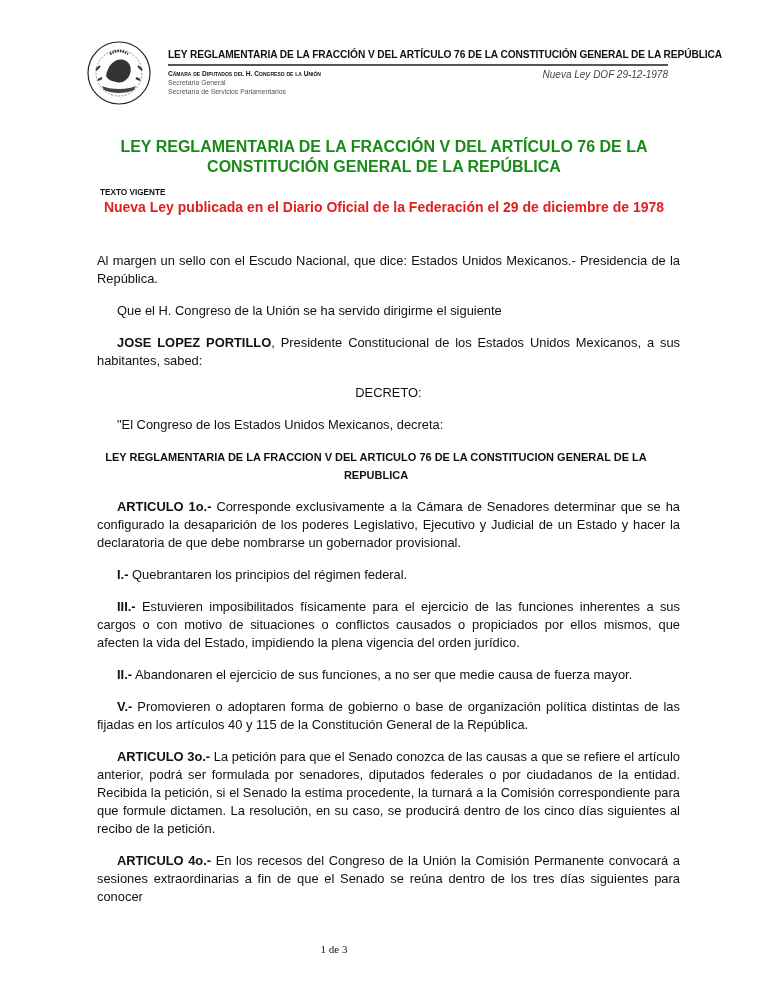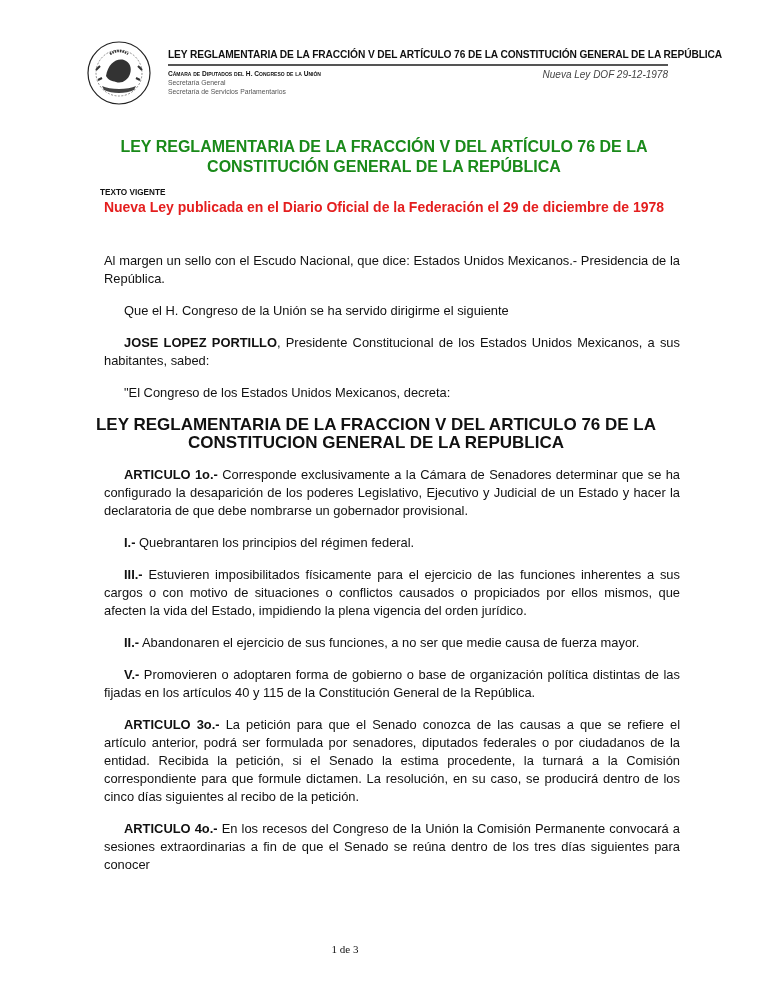--- a/index.html
+++ b/index.html
@@ -16,28 +16,28 @@
   .hdr-date { position: absolute; right: 100px; top: 69px; font-size: 10px; font-style: italic;
               color: #444; }
   .main-title { position: absolute; left: 100px; top: 137px; width: 568px; text-align: center;
                 color: #1a8a1a; font-weight: bold; font-size: 16px; line-height: 20px; }
   .vigente { position: absolute; left: 100px; top: 188px; width: 568px; text-align: left;
              font-size: 8.2px; font-weight: bold; }
   .pub { position: absolute; left: 100px; top: 199px; width: 568px; text-align: center;
          font-size: 14px; font-weight: bold; color: #e41e1e; }
   .body { position: absolute; left: 88px; top: 252px; width: 592px; font-size: 12.9px;
           line-height: 18px; text-align: justify; }
-  .body p { margin: 0 0 14px 16px; }
+  .body p { margin: 0 0 14px 9px; }
   .ind { text-indent: 20px; }
   .center { text-align: center; }
-  .decree-title { font-weight: bold; font-size: 17px; text-align: center; line-height: 18px;
+  .decree-title { font-weight: bold; font-size: 11px; text-align: center; line-height: 18px;
                   margin: 4px 16px 14px 0; }
   b { font-weight: bold; }
   .footer { position: absolute; left: 0; width: 668px; top: 943px; text-align: center;
-            font-family: "Liberation Serif", serif; font-size: 11px; margin-left: 11px; }
+            font-family: "Liberation Serif", serif; font-size: 11px; }
 </style>
 </head>
 <body>
 
 <svg class="seal" viewBox="0 0 66 66">
   <circle cx="33" cy="33" r="31" fill="none" stroke="#222" stroke-width="1.2"></circle>
   <circle cx="33" cy="33" r="23" fill="none" stroke="#444" stroke-width="0.6" stroke-dasharray="2 1.5"></circle>
   <path d="M20 36 C22 24 30 18 38 20 C44 22 46 28 44 34 C42 40 36 44 30 42 C26 41 22 40 20 36 Z" fill="#333"></path>
   <path d="M16 46 C24 50 42 50 50 46 L48 50 C40 54 26 54 18 50 Z" fill="#444"></path>
   <path d="M10 30 L14 26 M12 40 L16 38 M52 26 L56 30 M50 38 L54 40" stroke="#333" stroke-width="2"></path>
@@ -55,20 +55,21 @@
   <div>LEY REGLAMENTARIA DE LA FRACCIÓN V DEL ARTÍCULO 76 DE LA</div>
   <div>CONSTITUCIÓN GENERAL DE LA REPÚBLICA</div>
 </div>
 <div class="vigente">TEXTO VIGENTE</div>
 <div class="pub">Nueva Ley publicada en el Diario Oficial de la Federación el 29 de diciembre de 1978</div>
 
 <div class="body">
   <p>Al margen un sello con el Escudo Nacional, que dice: Estados Unidos Mexicanos.- Presidencia de la República.</p>
   <p class="ind">Que el H. Congreso de la Unión se ha servido dirigirme el siguiente</p>
   <p class="ind"><b>JOSE LOPEZ PORTILLO</b><span>, Presidente Constitucional de los Estados Unidos Mexicanos, a sus habitantes, sabed:</span></p>
+  <p class="center">DECRETO:</p>
   <p class="ind">"El Congreso de los Estados Unidos Mexicanos, decreta:</p>
   <div class="decree-title">LEY REGLAMENTARIA DE LA FRACCION V DEL ARTICULO 76 DE LA CONSTITUCION GENERAL DE LA REPUBLICA</div>
 
   <p class="ind"><b>ARTICULO 1o.-</b><span> Corresponde exclusivamente a la Cámara de Senadores determinar que se ha configurado la desaparición de los poderes Legislativo, Ejecutivo y Judicial de un Estado y hacer la declaratoria de que debe nombrarse un gobernador provisional.</span></p>
 
   <p class="ind"><b>I.-</b><span> Quebrantaren los principios del régimen federal.</span></p>
   <p class="ind"><b>III.-</b><span> Estuvieren imposibilitados físicamente para el ejercicio de las funciones inherentes a sus cargos o con motivo de situaciones o conflictos causados o propiciados por ellos mismos, que afecten la vida del Estado, impidiendo la plena vigencia del orden jurídico.</span></p>
   <p class="ind"><b>II.-</b><span> Abandonaren el ejercicio de sus funciones, a no ser que medie causa de fuerza mayor.</span></p>
   <p class="ind"><b>V.-</b><span> Promovieren o adoptaren forma de gobierno o base de organización política distintas de las fijadas en los artículos 40 y 115 de la Constitución General de la República.</span></p>
 

